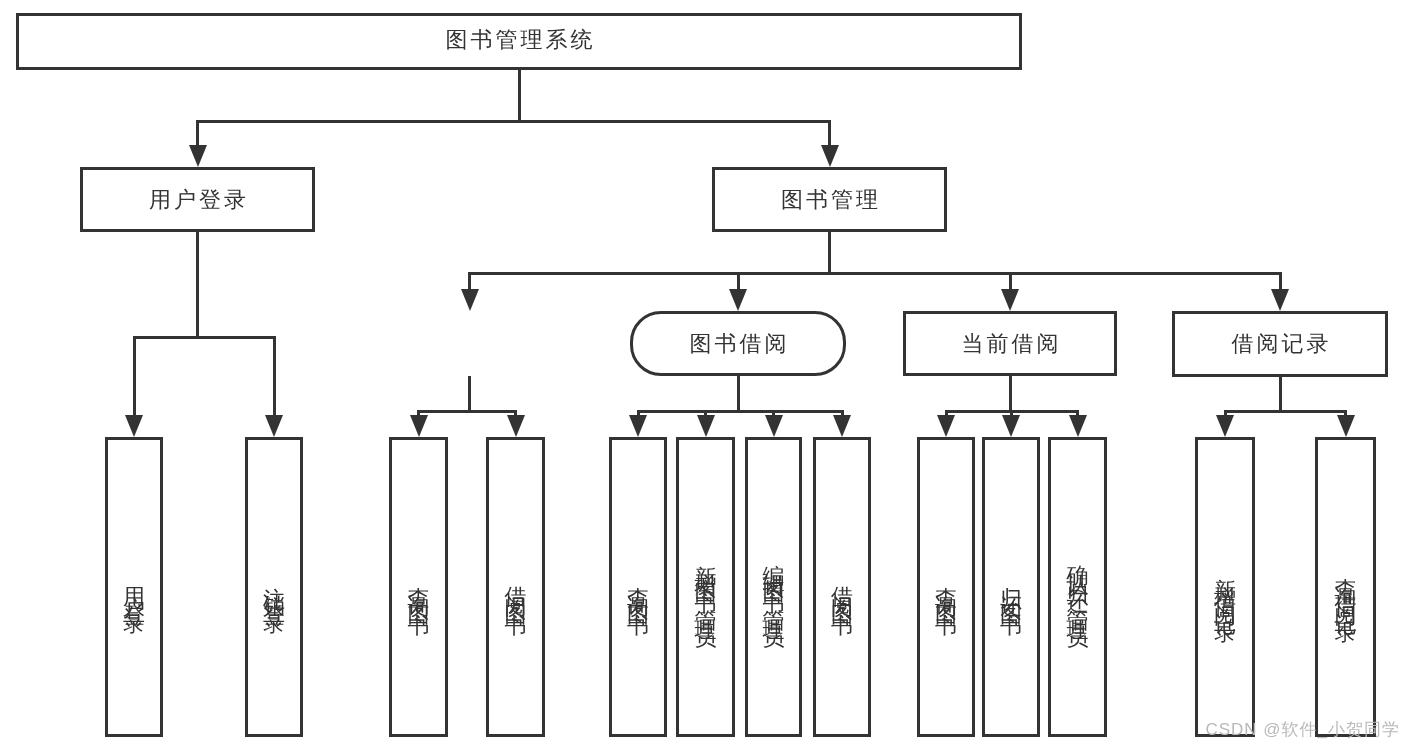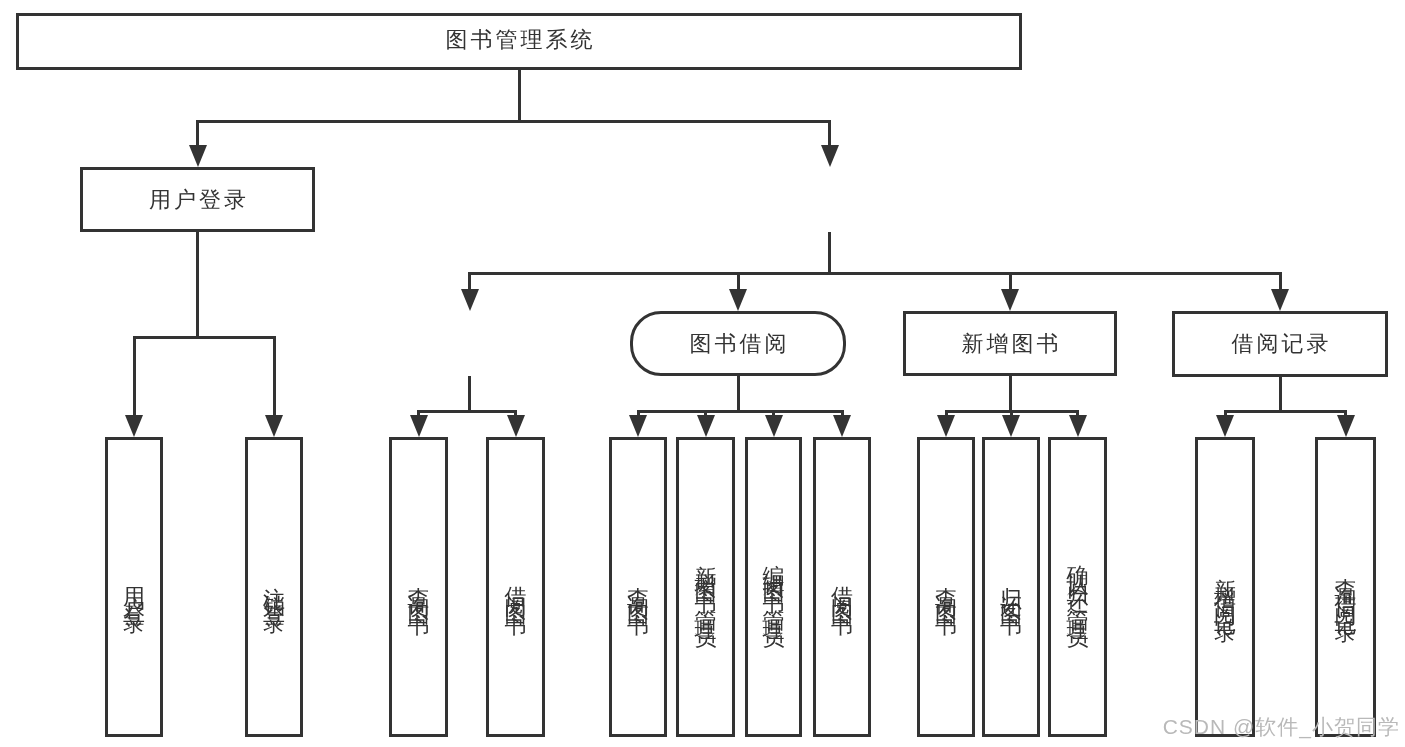--- a/index.html
+++ b/index.html
@@ -52,42 +52,45 @@
     border-left: 9px solid transparent;
     border-right: 9px solid transparent;
     border-top: 22px solid var(--line, #333333);
     z-index: 1;
   }
   .watermark {
     position: absolute;
     right: 5px;
     bottom: 6px;
     color: var(--watermark, #b9b9b9);
-    font-size: 21px;
+    font-size: 17px;
     letter-spacing: 1px;
     z-index: 5;
     white-space: nowrap;
   }
 </style>
 </head>
 <body>
 
 <div id="stage">
   <span class="watermark">CSDN @软件_小贺同学</span>
 <div class="node" style="left: 16px; top: 13px; width: 1006px; height: 57px; font-family: Liberation Mono, monospace;">
       <span class="node-label">图书管理系统</span>
     </div>
     <div class="node" style="left: 80px; top: 167px; width: 235px; height: 65px;">
       <span class="node-label">用户登录</span>
     </div>
+    <div class="node" style="left: 712px; top: 167px; width: 235px; height: 65px;">
+      <span class="node-label">图书管理</span>
+    </div>
     <div class="node" style="left: 630px; top: 311px; width: 216px; height: 65px; border-radius: 31px;">
       <span class="node-label">图书借阅</span>
     </div>
     <div class="node" style="left: 903px; top: 311px; width: 214px; height: 65px;">
-      <span class="node-label">新增图书</span>
+      <span class="node-label">当前借阅</span>
     </div>
     <div class="node" style="left: 1172px; top: 311px; width: 216px; height: 66px;">
       <span class="node-label">借阅记录</span>
     </div>
     <div class="node vertical" style="left: 105px; top: 437px; width: 58px; height: 300px;">
       <span class="node-label">用户登录</span>
     </div>
     <div class="node vertical" style="left: 245px; top: 437px; width: 58px; height: 300px;">
       <span class="node-label">注销登录</span>
     </div>

